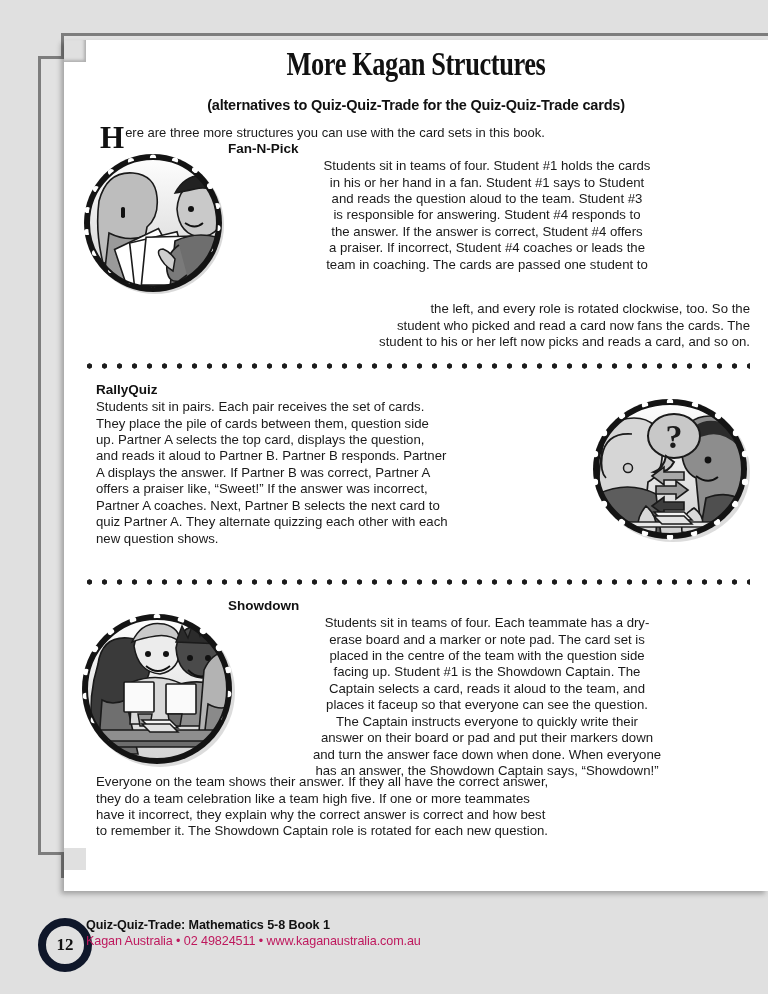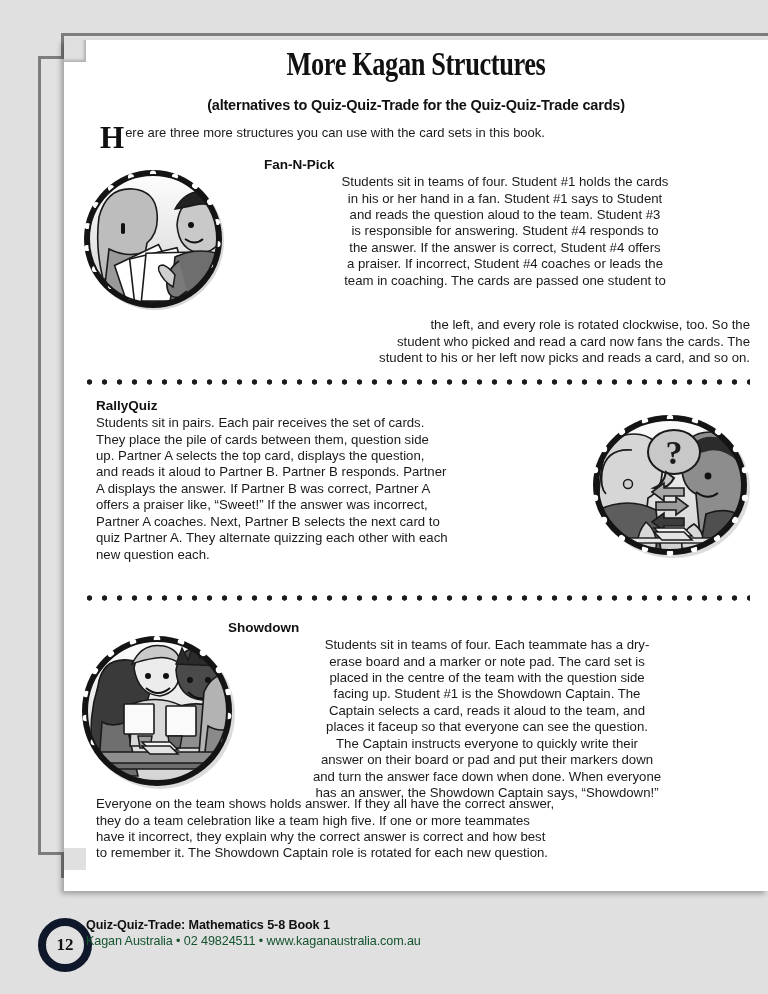--- a/index.html
+++ b/index.html
@@ -120,21 +120,21 @@
     margin:0 0 2px 0;
   }
 
   .body-text{
     font-size:13.2px;
     line-height:16.4px;
     color:#1a1a1a;
   }
 
   
-  #sec-fan{ margin-top:16px; height:215px;padding-left:36px; }
+  #sec-fan{ height:215px; }
   #fan-art{
     position:absolute; left:15px; top:8px;
     width:148px; height:148px;
   }
   #fan-text{
     margin-left:160px; margin-right:18px;
     text-align:center;
   }
   #fan-text .sec-heading{ text-align:left; margin-left:4px; }
   #fan-text .ln{ display:block; white-space:nowrap; }
@@ -158,21 +158,21 @@
   #rally-art{
     position:absolute; right:10px; top:12px;
     width:170px; height:150px;
   }
   #rally-text{
     margin-left:32px; width:400px;
   }
   #rally-text .ln{ display:block; white-space:nowrap; }
 
   
-  #sec-show{ margin-top:16px; height:230px; }
+  #sec-show{ margin-top:10px; height:230px; }
   #show-art{
     position:absolute; left:12px; top:10px;
     width:162px; height:162px;
   }
   #show-text{
     margin-left:158px; margin-right:16px;
     text-align:center;
   }
   #show-text .sec-heading{ text-align:left; margin-left:6px; }
   #show-text .ln{ display:block; white-space:nowrap; }
@@ -198,21 +198,21 @@
     font-weight:bold; font-size:17px; color:#111;
   }
   #footer-lines{
     position:absolute; left:86px; top:12px;
   }
   #footer-title{
     font-size:12.6px; font-weight:bold; color:#111;
     letter-spacing:-0.1px; line-height:15px;
   }
   #footer-sub{
-    font-size:12.6px; color:#14532d;
+    font-size:12.6px; color:#be185d;
     letter-spacing:-0.1px; line-height:16px;
   }
 
   
   .art-svg{ display:block; width:100%; height:100%; }
 </style>
 </head>
 <body>
 
 <div id="frame-outer"></div>
@@ -388,21 +388,21 @@
       <div class="sec-heading">RallyQuiz</div>
       <div class="body-text">
         <span class="ln">Students sit in pairs. Each pair receives the set of cards.</span>
         <span class="ln">They place the pile of cards between them, question side</span>
         <span class="ln">up. Partner A selects the top card, displays the question,</span>
         <span class="ln">and reads it aloud to Partner B. Partner B responds. Partner</span>
         <span class="ln">A displays the answer. If Partner B was correct, Partner A</span>
         <span class="ln">offers a praiser like, “Sweet!” If the answer was incorrect,</span>
         <span class="ln">Partner A coaches. Next, Partner B selects the next card to</span>
         <span class="ln">quiz Partner A. They alternate quizzing each other with each</span>
-        <span class="ln">new question each.</span>
+        <span class="ln">new question shows.</span>
       </div>
     </div>
   </div>
 
   <div class="dot-rule"></div>
 
   <div class="section" id="sec-show">
 
     <div id="show-art">
       <svg class="art-svg" viewBox="0 0 162 162">
@@ -487,21 +487,21 @@
         <span class="ln">facing up. Student #1 is the Showdown Captain. The</span>
         <span class="ln">Captain selects a card, reads it aloud to the team, and</span>
         <span class="ln">places it faceup so that everyone can see the question.</span>
         <span class="ln">The Captain instructs everyone to quickly write their</span>
         <span class="ln">answer on their board or pad and put their markers down</span>
         <span class="ln">and turn the answer face down when done. When everyone</span>
         <span class="ln">has an answer, the Showdown Captain says, “Showdown!”</span>
       </div>
     </div>
     <div id="show-wide" class="body-text">
-      <span class="ln">Everyone on the team shows holds answer. If they all have the correct answer,</span>
+      <span class="ln">Everyone on the team shows their answer. If they all have the correct answer,</span>
       <span class="ln">they do a team celebration like a team high five. If one or more teammates</span>
       <span class="ln">have it incorrect, they explain why the correct answer is correct and how best</span>
       <span class="ln">to remember it. The Showdown Captain role is rotated for each new question.</span>
     </div>
   </div>
 
 </div>
 
 <div id="footer">
   <div id="page-badge">12</div>

